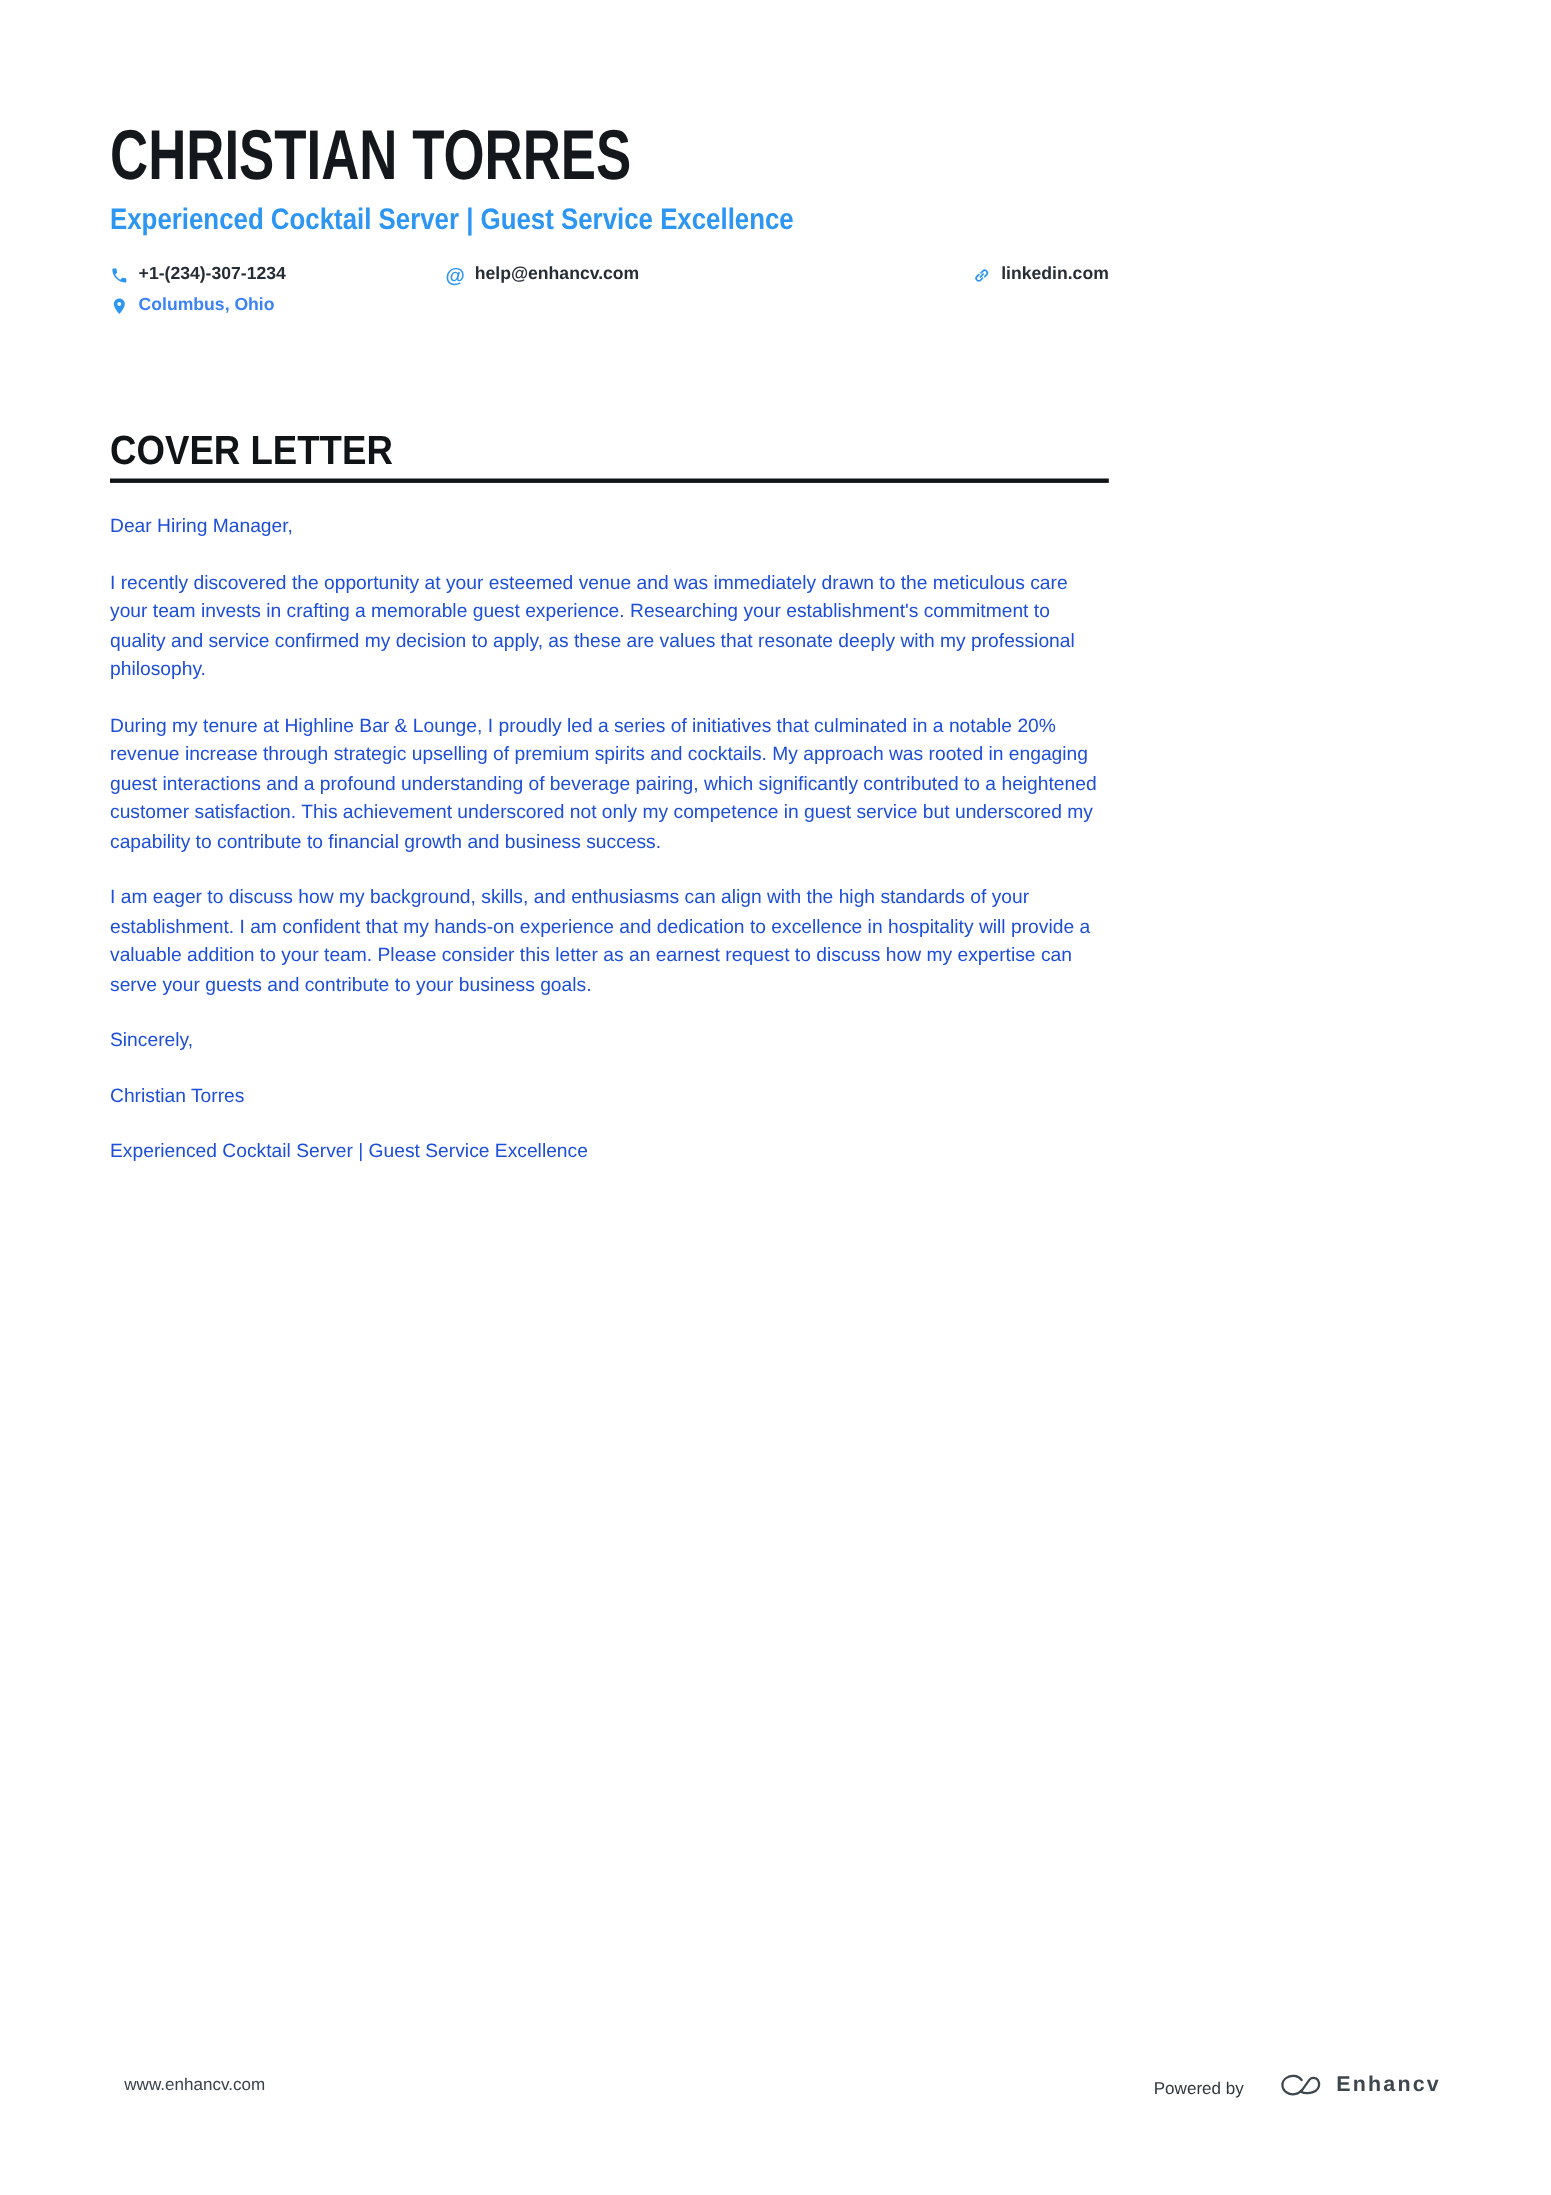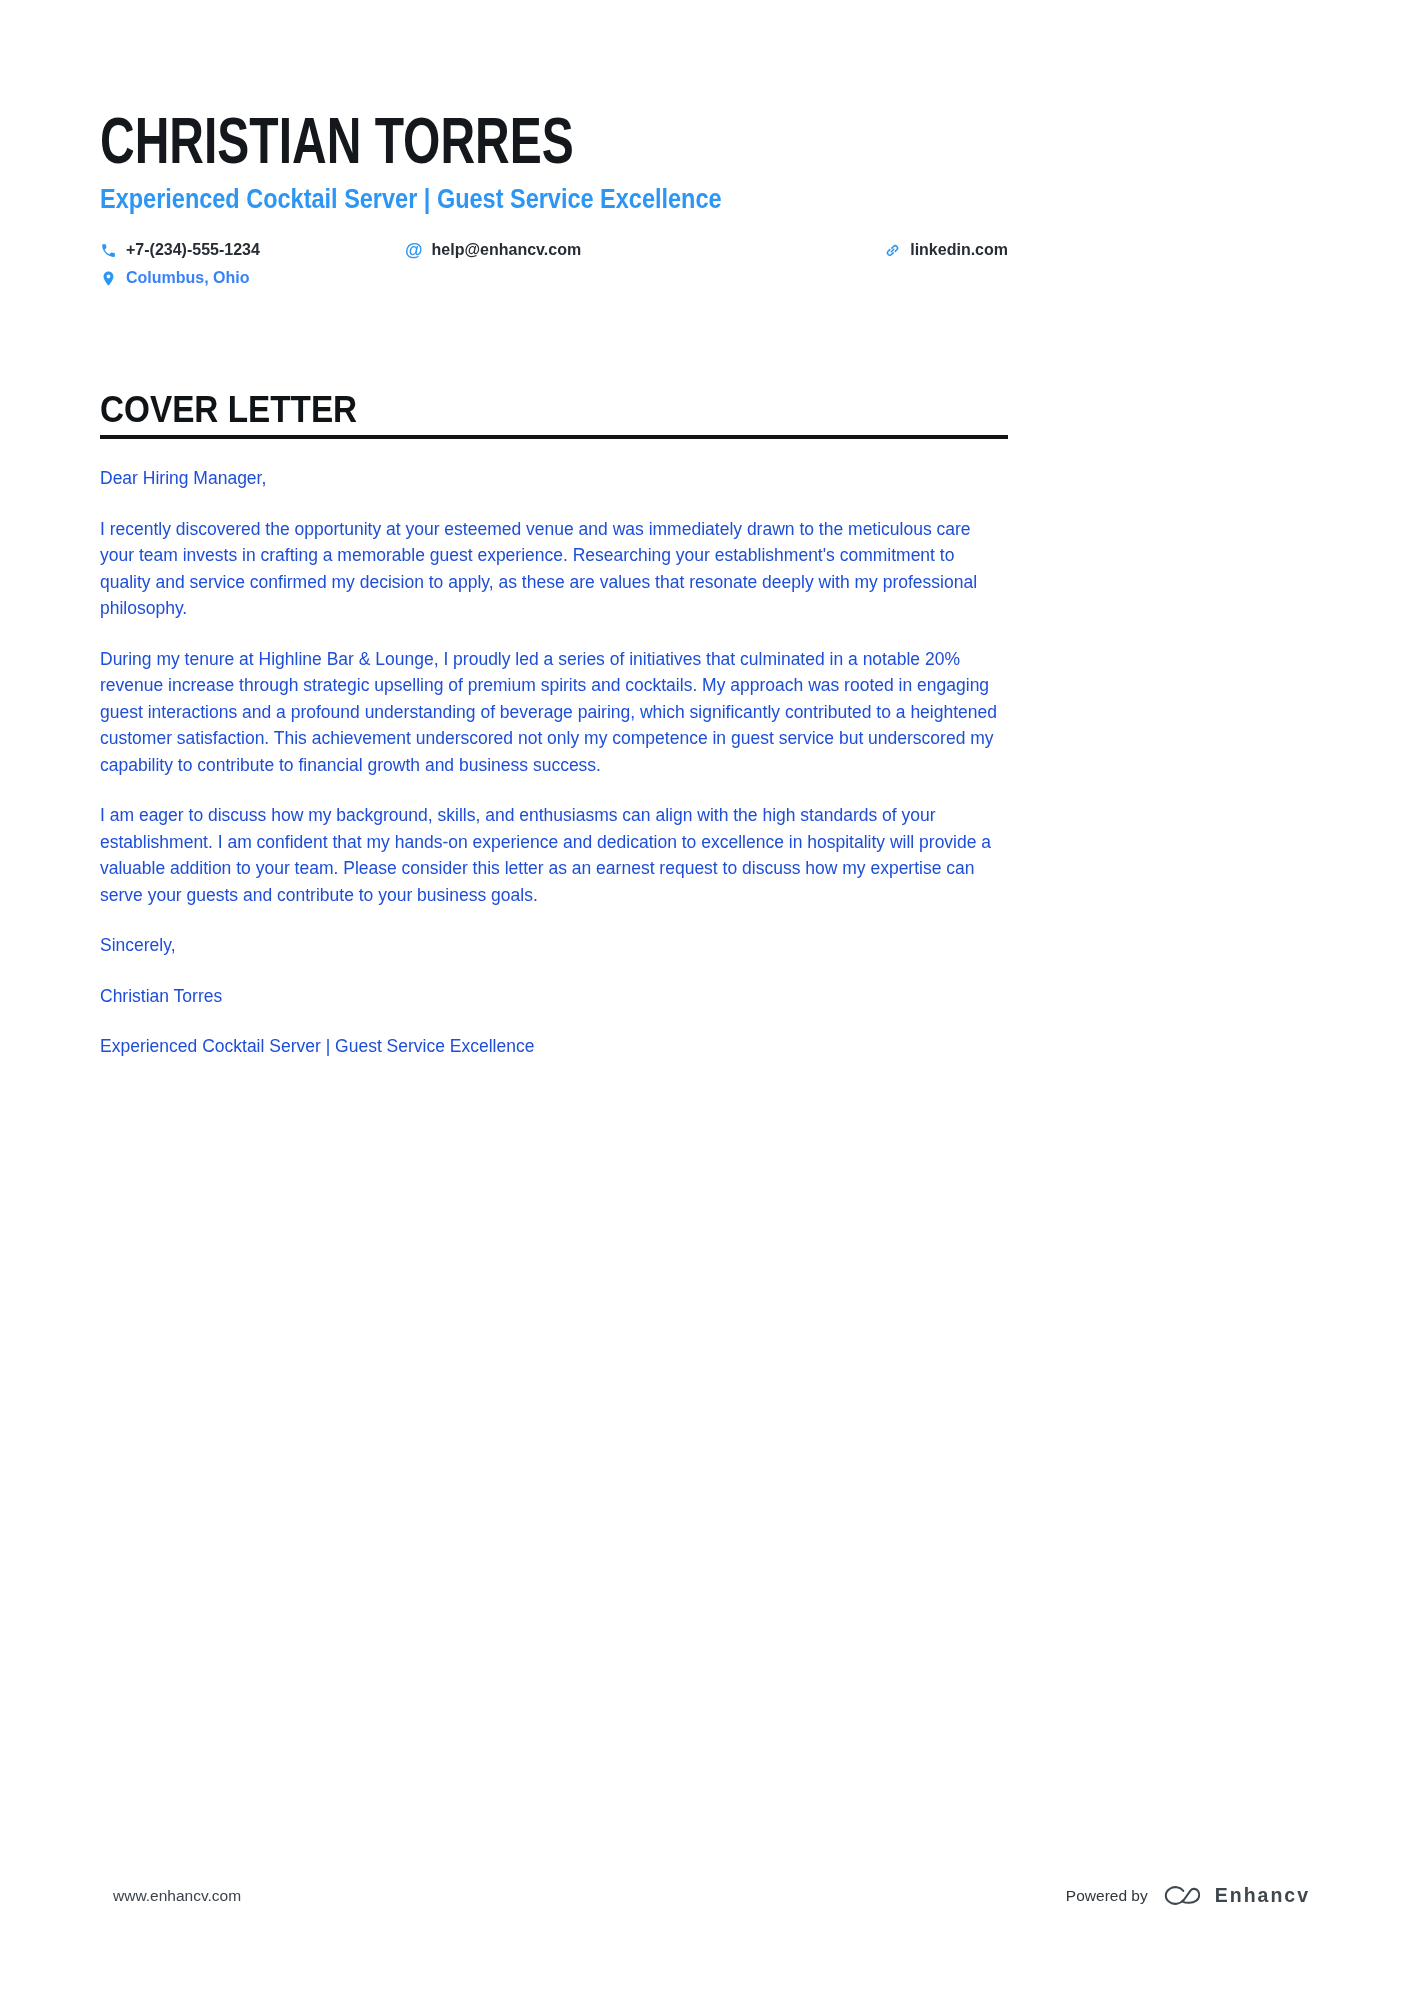--- a/index.html
+++ b/index.html
@@ -102,22 +102,22 @@
     justify-content:space-between;
     align-items:center;
   }
   .site-link{
     font-size:15.5px;
     color:#39424a;
     text-decoration:none;
   }
   .powered{
     display:flex;
-    align-items:center;
-    gap:11px;
+    align-items:flex-end;
+    gap:28px;
   }
   .powered-label{
     font-size:15.5px;
     color:#2f363c;
   }
   .brand{
     display:flex;
     align-items:center;
     gap:10px;
   }
@@ -139,21 +139,21 @@
 
     <div class="subtitle">Experienced Cocktail Server | Guest Service Excellence</div>
 
     <div class="contact-row">
       <span class="contact phone">
         <span class="icon">
           <svg class="icon-svg" width="17" height="17" viewBox="0 0 24 24" fill="#2D96F3">
               <path d="M6.62 10.79c1.44 2.83 3.76 5.14 6.59 6.59l2.2-2.2c.27-.27.67-.36 1.02-.24 1.12.37 2.33.57 3.57.57.55 0 1 .45 1 1V20c0 .55-.45 1-1 1-9.39 0-17-7.61-17-17 0-.55.45-1 1-1h3.5c.55 0 1 .45 1 1 0 1.25.2 2.45.57 3.57.11.35.03.74-.25 1.02l-2.2 2.2z"></path>
             </svg>
         </span>
-        <span>+7-(234)-555-1234</span>
+        <span>+1-(234)-307-1234</span>
       </span>
 
       <span class="contact email">
         <span class="at-glyph">@</span>
         <span>help@enhancv.com</span>
       </span>
 
       <span class="contact linkedin">
         <span class="icon">
           <svg class="icon-svg" width="17" height="17" viewBox="0 0 24 24" fill="none" stroke="#2D96F3" stroke-width="2.2" stroke-linecap="round">

